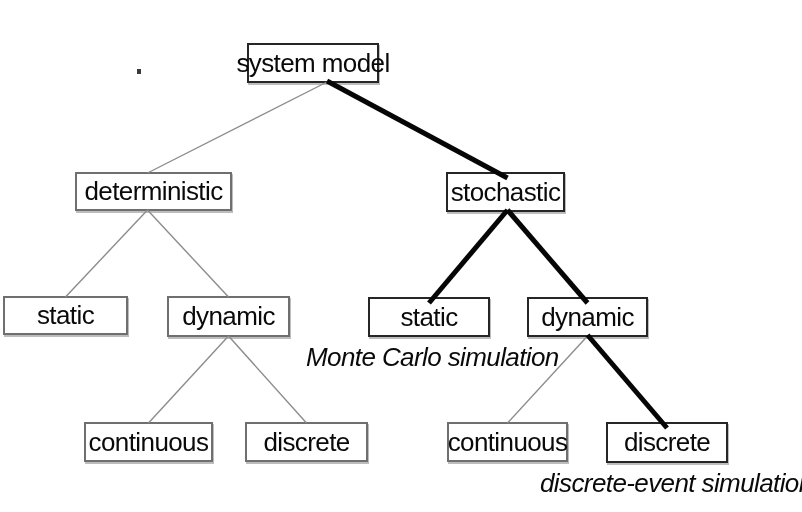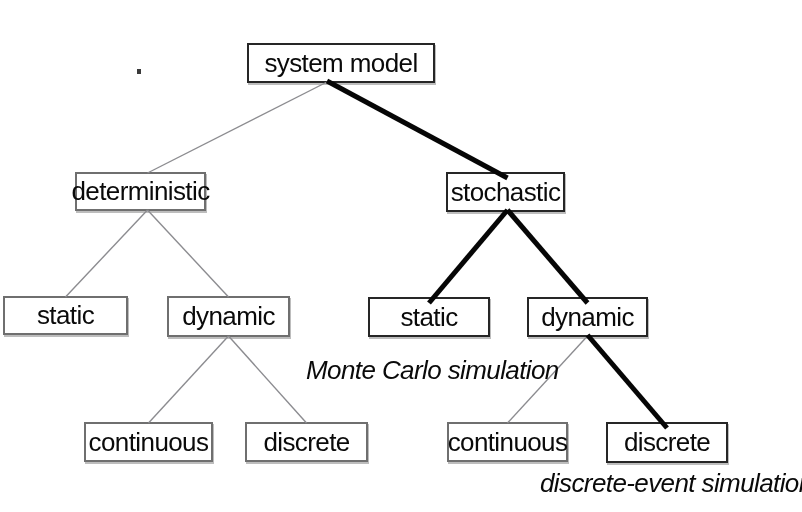--- a/index.html
+++ b/index.html
@@ -79,29 +79,29 @@
       <line x1="147.5" y1="210" x2="65.5" y2="297" class="edge-thin"></line>
       <line x1="147.5" y1="210" x2="228.5" y2="297" class="edge-thin"></line>
       <line x1="507.5" y1="210" x2="429" y2="303" class="edge-bold"></line>
       <line x1="507.5" y1="210" x2="587.5" y2="303" class="edge-bold"></line>
       <line x1="228.5" y1="336" x2="148.5" y2="423" class="edge-thin"></line>
       <line x1="228.5" y1="336" x2="306.5" y2="423" class="edge-thin"></line>
       <line x1="587.5" y1="336" x2="507.5" y2="423" class="edge-thin"></line>
       <line x1="587.5" y1="335" x2="667" y2="428" class="edge-bold"></line>
     </svg>
 
-  <div class="annotation" style="left: 306px; top: 355px;">Monte Carlo simulation</div>
+  <div class="annotation" style="left: 306px; top: 342px;">Monte Carlo simulation</div>
 
   <div class="annotation" style="left: 540px; top: 468px;">discrete-event simulation</div>
 
   <div class="artifact-dot" style="left: 137px; top: 69px;"></div>
-<div class="node emphasis" style="left: 247px; top: 43px; width: 188px; height: 40px;">
+<div class="node emphasis" style="left: 247px; top: 43px; width: 132px; height: 40px;">
       <span>system model</span>
     </div>
-    <div class="node" style="left: 75px; top: 172px; width: 131px; height: 39px;">
+    <div class="node" style="left: 75px; top: 172px; width: 157px; height: 39px;">
       <span>deterministic</span>
     </div>
     <div class="node emphasis" style="left: 446px; top: 172px; width: 119px; height: 40px;">
       <span>stochastic</span>
     </div>
     <div class="node" style="left: 3px; top: 296px; width: 125px; height: 39px;">
       <span>static</span>
     </div>
     <div class="node" style="left: 167px; top: 296px; width: 123px; height: 41px;">
       <span>dynamic</span>

